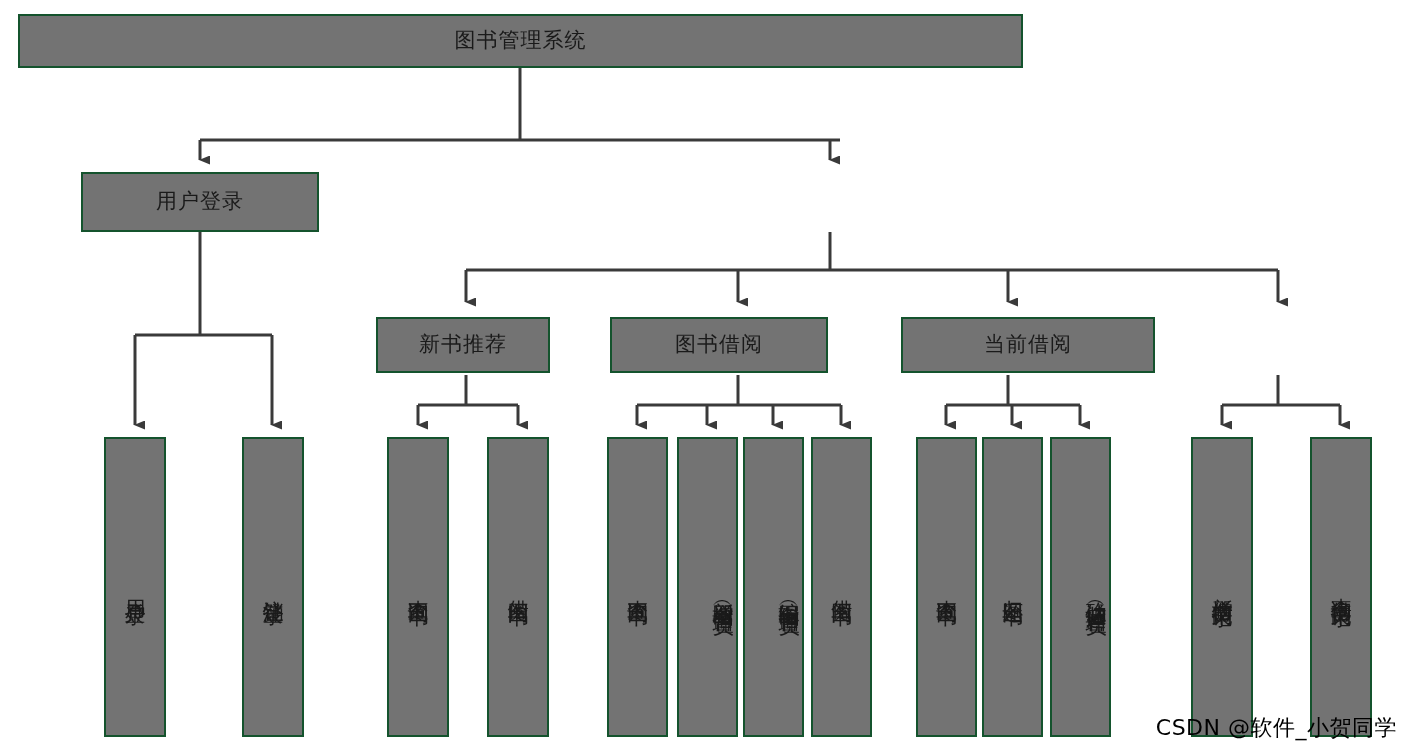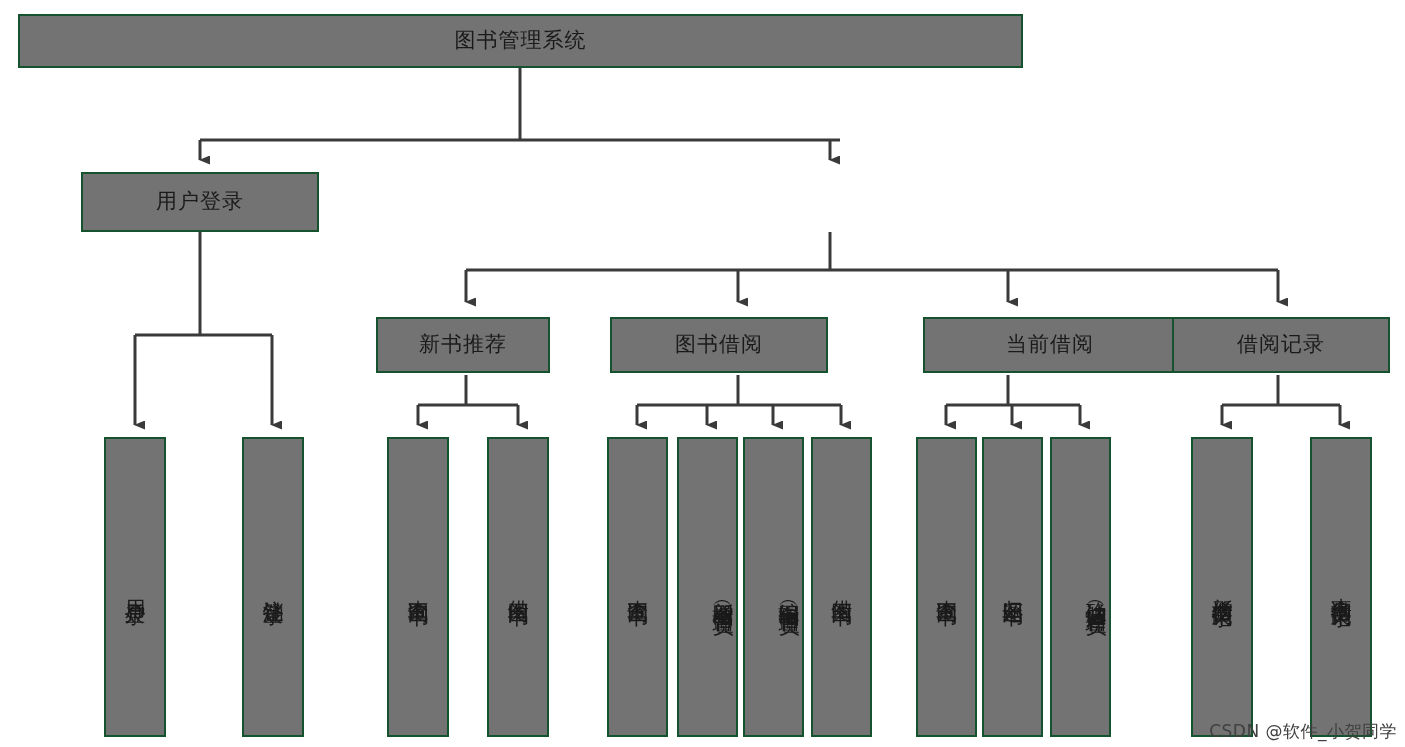--- a/index.html
+++ b/index.html
@@ -57,22 +57,22 @@
     align-items: center;
     padding-top: 0;
   }
   .node-label {
     display: block;
   }
   .watermark {
     position: absolute;
     right: 8px;
     bottom: 4px;
-    font-size: 17px;
-    color: #404040;
+    font-size: 22px;
+    color: #000000;
     letter-spacing: 0.5px;
     white-space: nowrap;
     user-select: none;
   }
 </style>
 </head>
 <body>
 
 <div id="diagram-root">
 
@@ -134,25 +134,22 @@
   <div class="node horizontal" style="left:81px; top:172px; width:238px; height:60px;">
     <span class="node-label">用户登录</span>
   </div>
 
   <div class="node horizontal" style="left:360px; top:317px; width:174px; height:56px;margin-left:16px;">
     <span class="node-label">新书推荐</span>
   </div>
   <div class="node horizontal" style="left:610px; top:317px; width:218px; height:56px;">
     <span class="node-label">图书借阅</span>
   </div>
-  <div class="node horizontal" style="left:901px; top:317px; width:254px; height:56px;margin-left:22px;">
+  <div class="node horizontal" style="left:901px; top:317px; width:254px; height:56px;">
     <span class="node-label">当前借阅</span>
-  </div>
-  <div class="node horizontal" style="left:1172px; top:317px; width:218px; height:56px;">
-    <span class="node-label">借阅记录</span>
   </div>
 
   <div class="node vertical mid" style="left:104px; top:437px; width:62px; height:300px;">
     <span class="node-label">用户登录</span>
   </div>
   <div class="node vertical mid" style="left:242px; top:437px; width:62px; height:300px;">
     <span class="node-label">注销登录</span>
   </div>
 
   <div class="node vertical mid" style="left:387px; top:437px; width:62px; height:300px;">

